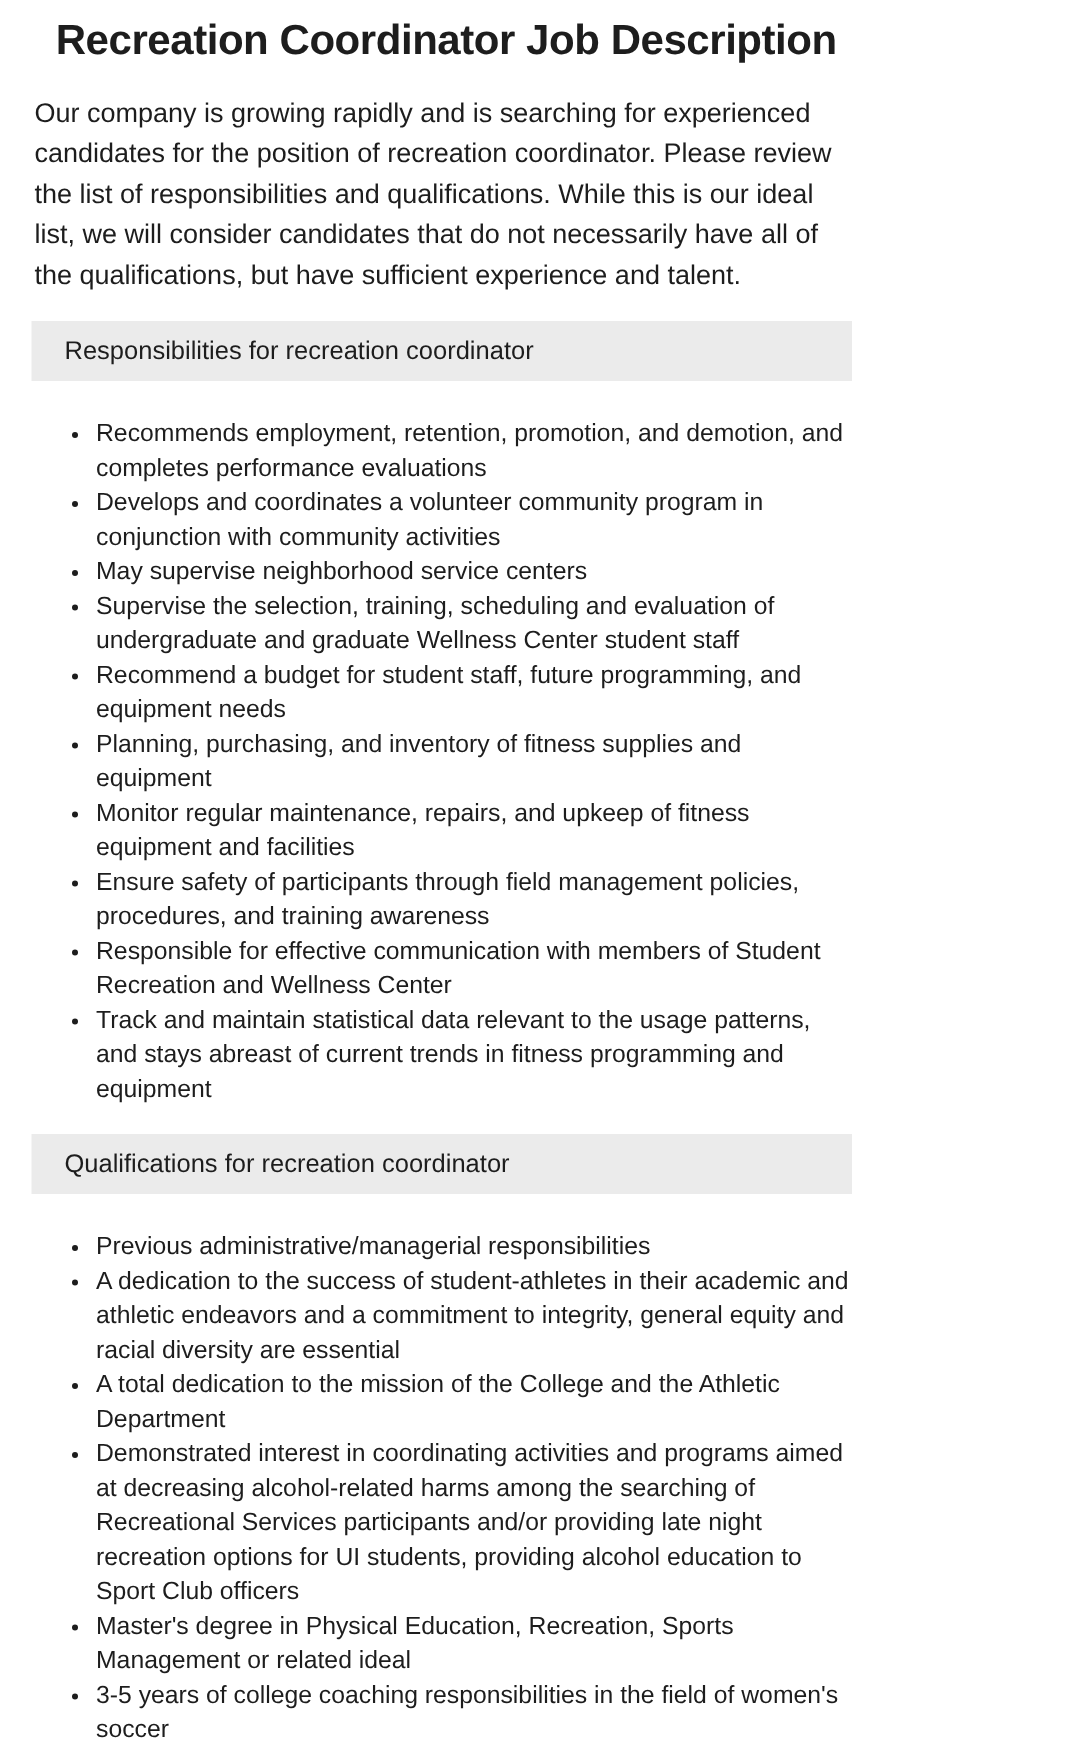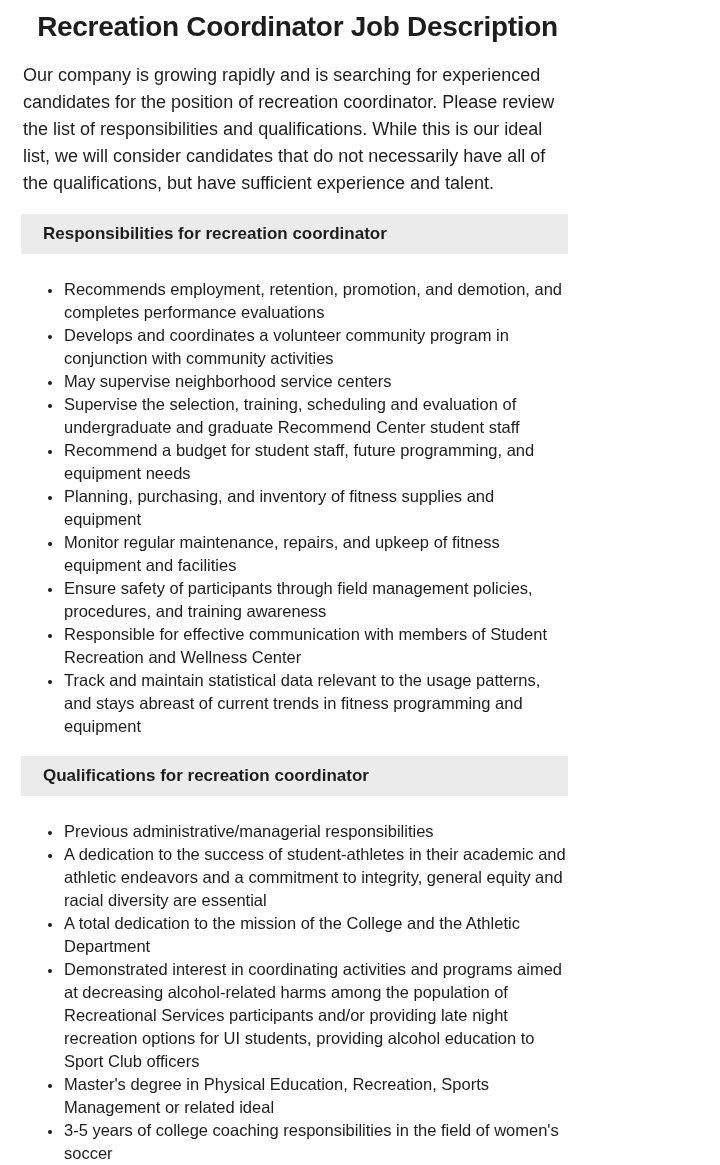--- a/index.html
+++ b/index.html
@@ -34,21 +34,21 @@
     font-size: 18px;
     line-height: 27px;
     color: var(--text);
   }
   .section { margin-top: 17px; }
   .section-heading {
     background: var(--heading-bg);
     margin: 0 24px 0 18px;
     padding: 9px 22px 10px 22px;
     font-size: 17px;
-    font-weight: 700;
+    font-weight: 400;
     line-height: 21px;
     color: var(--text);
   }
   ul.bullet-list {
     margin: 24px 22px 0 20px;
     padding-left: 40px;
     list-style: disc outside;
     font-size: 16.5px;
     line-height: 23px;
     color: var(--text);
@@ -65,35 +65,35 @@
   <h1 class="page-title">Recreation Coordinator Job Description</h1>
 
   <p class="intro">Our company is growing rapidly and is searching for experienced candidates for the position of recreation coordinator. Please review the list of responsibilities and qualifications. While this is our ideal list, we will consider candidates that do not necessarily have all of the qualifications, but have sufficient experience and talent.</p>
 
   <section class="section">
     <div class="section-heading">Responsibilities for recreation coordinator</div>
     <ul class="bullet-list">
         <li>Recommends employment, retention, promotion, and demotion, and completes performance evaluations</li>
         <li>Develops and coordinates a volunteer community program in conjunction with community activities</li>
         <li>May supervise neighborhood service centers</li>
-        <li>Supervise the selection, training, scheduling and evaluation of undergraduate and graduate Recommend Center student staff</li>
+        <li>Supervise the selection, training, scheduling and evaluation of undergraduate and graduate Wellness Center student staff</li>
         <li>Recommend a budget for student staff, future programming, and equipment needs</li>
         <li>Planning, purchasing, and inventory of fitness supplies and equipment</li>
         <li>Monitor regular maintenance, repairs, and upkeep of fitness equipment and facilities</li>
         <li>Ensure safety of participants through field management policies, procedures, and training awareness</li>
         <li>Responsible for effective communication with members of Student Recreation and Wellness Center</li>
         <li>Track and maintain statistical data relevant to the usage patterns, and stays abreast of current trends in fitness programming and equipment</li>
       </ul>
   </section>
 
   <section class="section">
     <div class="section-heading">Qualifications for recreation coordinator</div>
     <ul class="bullet-list">
         <li>Previous administrative/managerial responsibilities</li>
         <li>A dedication to the success of student-athletes in their academic and athletic endeavors and a commitment to integrity, general equity and racial diversity are essential</li>
         <li>A total dedication to the mission of the College and the Athletic Department</li>
-        <li>Demonstrated interest in coordinating activities and programs aimed at decreasing alcohol-related harms among the population of Recreational Services participants and/or providing late night recreation options for UI students, providing alcohol education to Sport Club officers</li>
+        <li>Demonstrated interest in coordinating activities and programs aimed at decreasing alcohol-related harms among the searching of Recreational Services participants and/or providing late night recreation options for UI students, providing alcohol education to Sport Club officers</li>
         <li>Master's degree in Physical Education, Recreation, Sports Management or related ideal</li>
         <li>3-5 years of college coaching responsibilities in the field of women's soccer</li>
       </ul>
   </section>
 
 </article>
 
 </body></html>

